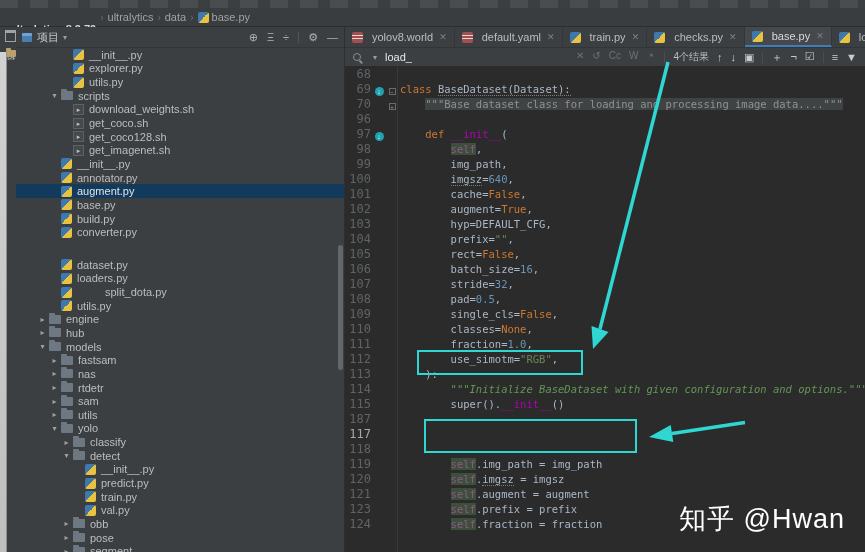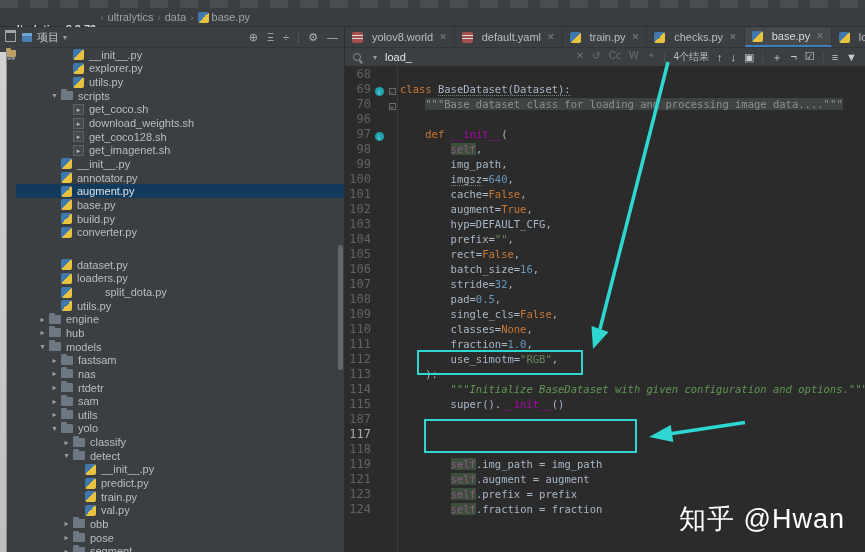--- a/index.html
+++ b/index.html
@@ -140,25 +140,25 @@
           <span class="ficon icon-py"></span>
           <span>utils.py</span>
         </div>
         <div class="trow" style="padding-left: 32px;">
           <span class="chev">▾</span>
           <span class="ficon icon-folder"></span>
           <span>scripts</span>
         </div>
         <div class="trow" style="padding-left: 57px;">
           <span class="ficon icon-sh">▸</span>
+          <span>download_weights.sh</span>
+        </div>
+        <div class="trow" style="padding-left: 57px;">
+          <span class="ficon icon-sh">▸</span>
           <span>get_coco.sh</span>
-        </div>
-        <div class="trow" style="padding-left: 57px;">
-          <span class="ficon icon-sh">▸</span>
-          <span>download_weights.sh</span>
         </div>
         <div class="trow" style="padding-left: 57px;">
           <span class="ficon icon-sh">▸</span>
           <span>get_coco128.sh</span>
         </div>
         <div class="trow" style="padding-left: 57px;">
           <span class="ficon icon-sh">▸</span>
           <span>get_imagenet.sh</span>
         </div>
         <div class="trow" style="padding-left: 45px;">
@@ -515,20 +515,26 @@
           <span class="fslot"></span>
           <span class="codetxt"></span>
         </div>
         <div class="cl">
           <span class="ln">119</span>
           <span class="gslot"></span>
           <span class="fslot"></span>
           <span class="codetxt"><span class="tk-p">        </span><span class="tk-sh">self</span><span class="tk-p">.img_path = img_path</span></span>
         </div>
         <div class="cl">
+          <span class="ln">120</span>
+          <span class="gslot"></span>
+          <span class="fslot"></span>
+          <span class="codetxt"><span class="tk-p">        </span><span class="tk-sh">self</span><span class="tk-p">.</span><span class="tk-pu">imgsz</span><span class="tk-p"> = imgsz</span></span>
+        </div>
+        <div class="cl">
           <span class="ln">121</span>
           <span class="gslot"></span>
           <span class="fslot"></span>
           <span class="codetxt"><span class="tk-p">        </span><span class="tk-sh">self</span><span class="tk-p">.augment = augment</span></span>
         </div>
         <div class="cl">
           <span class="ln">123</span>
           <span class="gslot"></span>
           <span class="fslot"></span>
           <span class="codetxt"><span class="tk-p">        </span><span class="tk-sh">self</span><span class="tk-p">.prefix = prefix</span></span>

